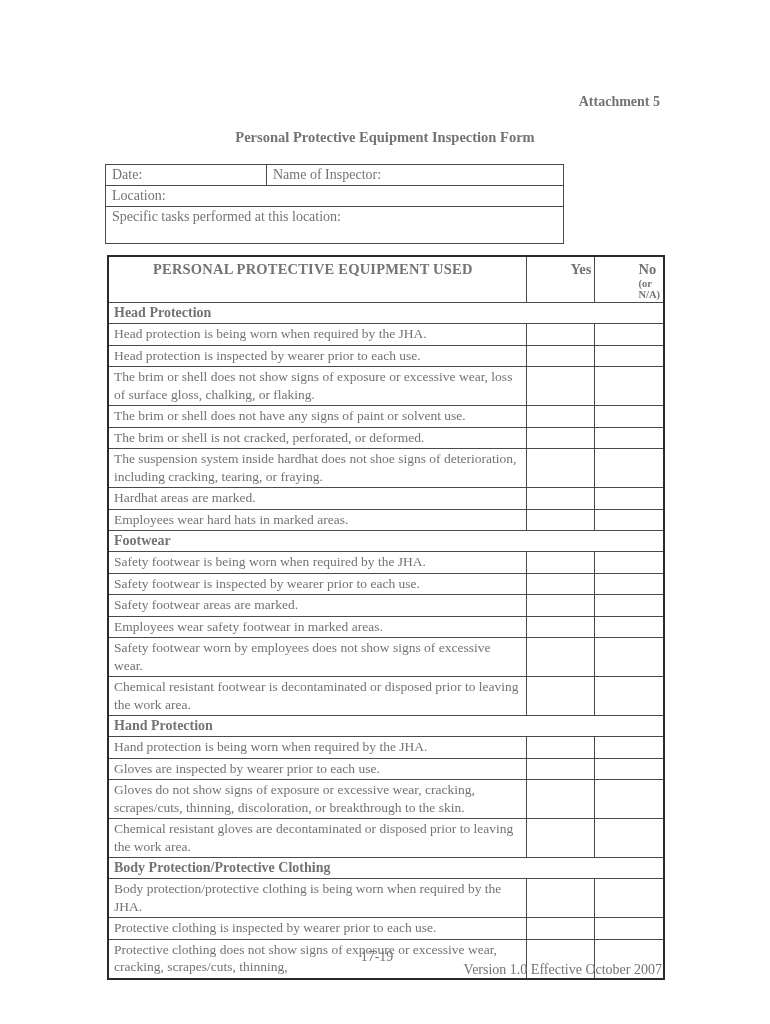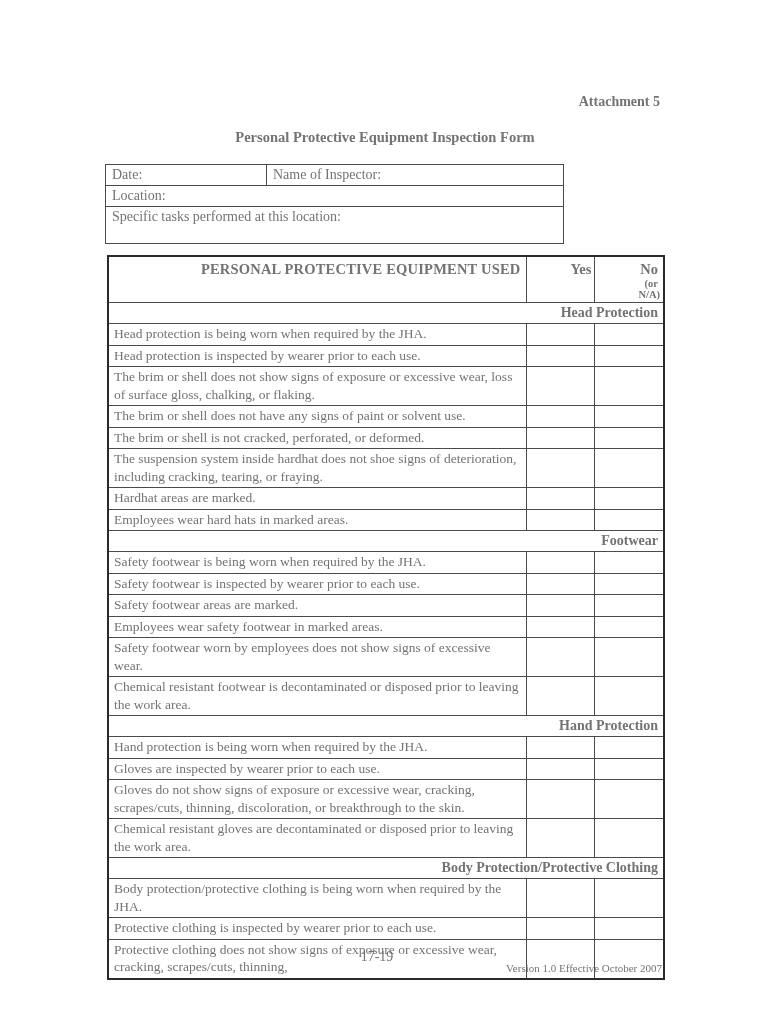--- a/index.html
+++ b/index.html
@@ -57,52 +57,52 @@
     border: 1px solid #4a4a4a;
     padding: 1px 5px 2px 5px;
     vertical-align: top;
   }
   .checklist { border: 2px solid #2a2a2a; }
   .c-item { width: 418px; }
   .c-yes  { width: 68px; }
   .c-no   { width: 70px; }
   .checklist thead th {
     font-weight: bold;
-    text-align: right;
+    text-align: left;
     height: 34px;
     line-height: 17px;
     padding-left: 44px;
   }
   .checklist th.item-h { font-size: 14.5px; padding-top: 4px; letter-spacing: 0.2px; }
   .checklist th.yes-h  { font-size: 14.5px; padding-top: 4px; }
   .checklist th.no-h   { font-size: 14.5px; padding-top: 4px; margin-left: 25px; }
   .checklist th.no-h .sub { font-size: 10.5px; font-weight: bold; line-height: 11px; }
   .checklist td.section-title {
     font-weight: bold;
-    text-align: right;
+    text-align: left;
     font-size: 14px;
     line-height: 16px;
     padding-top: 2px; padding-bottom: 2px;
   }
   .checklist td.item-text {
     line-height: 17.5px;
   }
   .checklist td.ans { cursor: pointer; }
   
   .page-number {
     position: absolute;
     top: 949px; left: 0; width: 754px;
     text-align: center;
     font-size: 14px;
   }
   .version-note {
     position: absolute;
     top: 962px; left: 0; right: 108px;
     text-align: right;
-    font-size: 11px;
+    font-size: 14px;
   }
 </style>
 </head>
 <body>
 
 <div class="page">
 
   <div class="attachment">Attachment 5</div>
 
   <div class="doc-title">Personal Protective Equipment Inspection Form</div>

